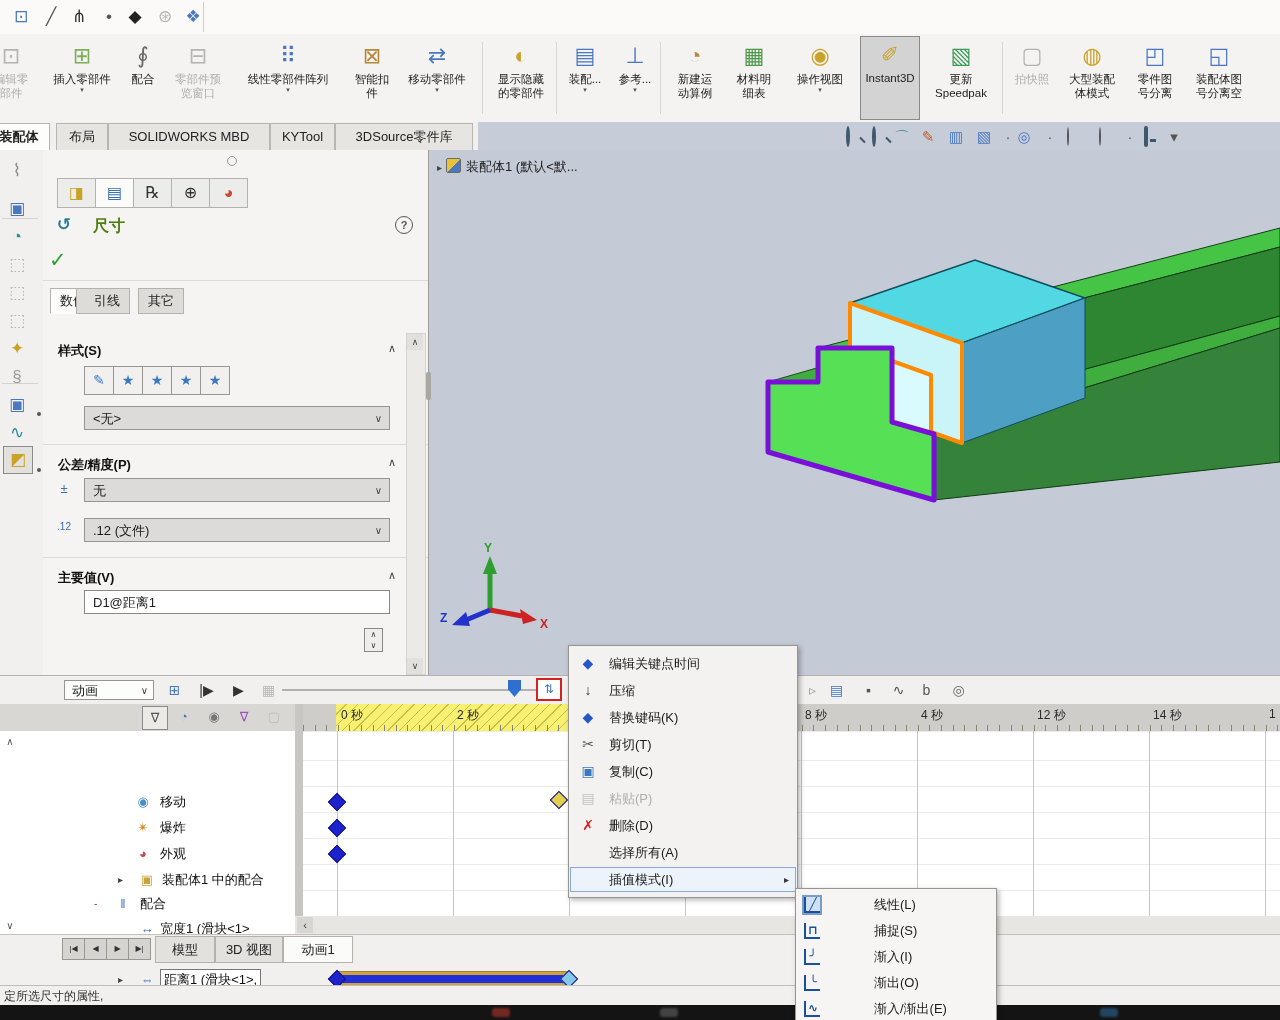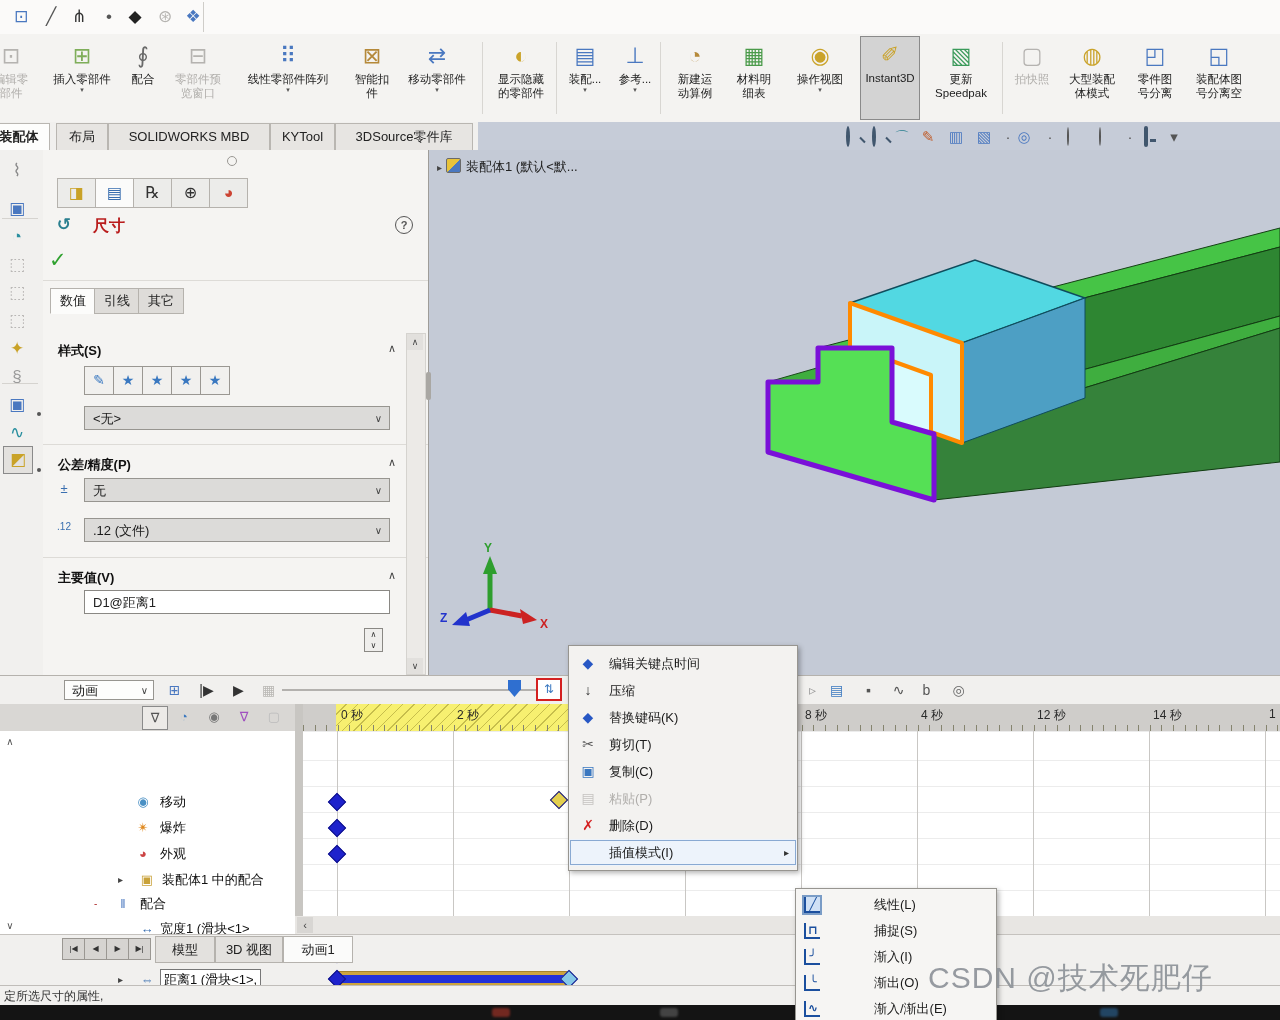--- a/index.html
+++ b/index.html
@@ -43,21 +43,21 @@
   .ls-icn{position:absolute;left:3px;width:28px;height:26px;font-size:17px;line-height:26px;text-align:center;}
   .ls-icn.selected{border:1px solid #8a8a8a;background:#e3e1de;}
   .ls-dot{position:absolute;left:34px;width:4px;height:4px;border-radius:50%;background:#555;}
   .ls-sep{position:absolute;left:2px;width:36px;height:1px;background:#d5d3cf;}
 
   
   #ppanel{position:absolute;left:43px;top:150px;width:385px;height:525px;background:#f5f4f2;border-right:1px solid #9e9c98;}
   #ppanel .pin{position:absolute;left:184px;top:6px;width:8px;height:8px;border:1px solid #9a9894;border-radius:50%;}
   .ptab{position:absolute;top:28px;width:37px;height:28px;border:1px solid #b5b2ad;background:#ececea;text-align:center;line-height:28px;font-size:16px;}
   .ptab.active{background:#fbfbfa;}
-  #pm-title{position:absolute;left:50px;top:66px;font-size:16px;font-weight:bold;color:#b91c1c;}
+  #pm-title{position:absolute;left:50px;top:66px;font-size:16px;font-weight:bold;color:#4d7c0f;}
   #pm-title-icon{position:absolute;left:14px;top:64px;font-size:17px;color:#2a7f8f;font-weight:bold;}
   #pm-help{position:absolute;left:352px;top:66px;width:16px;height:16px;border:1.5px solid #555;border-radius:50%;text-align:center;line-height:16px;font-size:11px;color:#555;font-weight:bold;}
   #pm-ok{position:absolute;left:6px;top:98px;font-size:21px;color:#2fa12f;font-weight:bold;}
   .pm-rule{position:absolute;left:0;width:385px;height:1px;background:#dddbd7;}
   .vtab{position:absolute;top:138px;height:24px;line-height:24px;text-align:center;font-size:13px;background:#dedcd9;border:1px solid #b5b2ad;}
   .vtab.active{background:#fcfcfb;border-bottom-color:#fcfcfb;}
   .sect-label{position:absolute;left:15px;font-size:13px;font-weight:bold;color:#111;}
   .sect-chev{position:absolute;left:345px;font-size:11px;color:#444;}
   .stylebtn{position:absolute;top:216px;width:28px;height:27px;border:1px solid #9a9792;background:#f1f0ee;text-align:center;line-height:27px;font-size:14px;}
   .dd{position:absolute;left:41px;width:306px;height:24px;background:#dcdbd9;border:1px solid #979590;line-height:24px;padding-left:8px;font-size:13px;color:#1a1a1a;box-sizing:border-box;}
@@ -351,21 +351,21 @@
         <div class="ptab" style="left: 166px;"><span style="color: rgb(204, 68, 51);">◕</span></div>
       </div>
     <div id="pm-title-icon">↺</div>
     <div id="pm-title">尺寸</div>
     <div id="pm-help">?</div>
     <div id="pm-ok">✓</div>
     <div class="pm-rule" style="top:130px"></div>
     <div>
 
     <div class="vtab active" style="left: 7px; width: 44px;"><span>数值</span></div>
-        <div class="vtab" style="left: 51px; width: 44px;"><span>引线</span></div>
+        <div class="vtab" style="left: 33px; width: 44px; padding-left: 8px;"><span>引线</span></div>
         <div class="vtab" style="left: 95px; width: 44px;"><span>其它</span></div>
       </div>
     <div class="sect-label" style="top:192px">样式(S)</div>
     <div class="sect-chev" style="top:192px">∧</div>
     <div>
 
     <div class="stylebtn" style="left: 41px;"><span style="color: rgb(58, 120, 192);">✎</span></div>
         <div class="stylebtn" style="left: 70px;"><span style="color: rgb(58, 120, 192);">★</span></div>
         <div class="stylebtn" style="left: 99px;"><span style="color: rgb(58, 120, 192);">★</span></div>
         <div class="stylebtn" style="left: 128px;"><span style="color: rgb(58, 120, 192);">★</span></div>
@@ -632,20 +632,25 @@
         <div class="mi disabled">
           <span class="mi-ic" style="color: rgb(170, 170, 170);">▤</span>
           <span class="mi-label">粘贴(P)</span>
           <span class="mi-arrow"></span>
         </div>
         <div class="mi">
           <span class="mi-ic" style="color: rgb(212, 32, 32);">✗</span>
           <span class="mi-label">删除(D)</span>
           <span class="mi-arrow"></span>
         </div>
+        <div class="mi">
+          <span class="mi-ic"></span>
+          <span class="mi-label">选择所有(A)</span>
+          <span class="mi-arrow"></span>
+        </div>
         <div class="mi highlighted submenu">
           <span class="mi-ic"></span>
           <span class="mi-label">插值模式(I)</span>
           <span class="mi-arrow">▸</span>
         </div>
       </div>
   </div>
 
   <div id="submenu">
     <div>
@@ -666,14 +671,13 @@
           <span class="smi-ic">╰</span>
           <span class="smi-label">渐出(O)</span>
         </div>
         <div class="smi">
           <span class="smi-ic">∿</span>
           <span class="smi-label">渐入/渐出(E)</span>
         </div>
       </div>
   </div>
 
-  <div id="watermark">CSDN @技术死肥仔</div>
 </div>
 
 </body></html>

